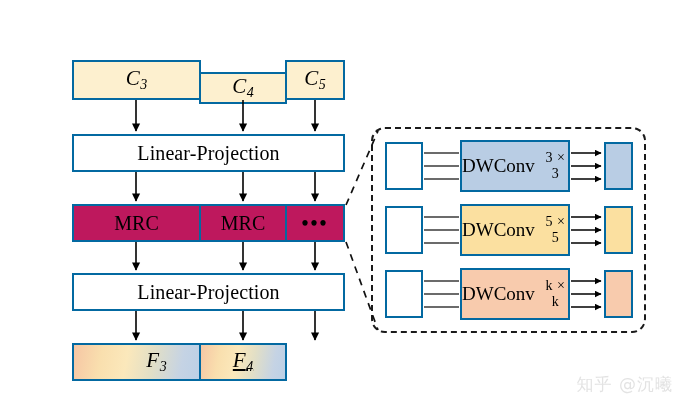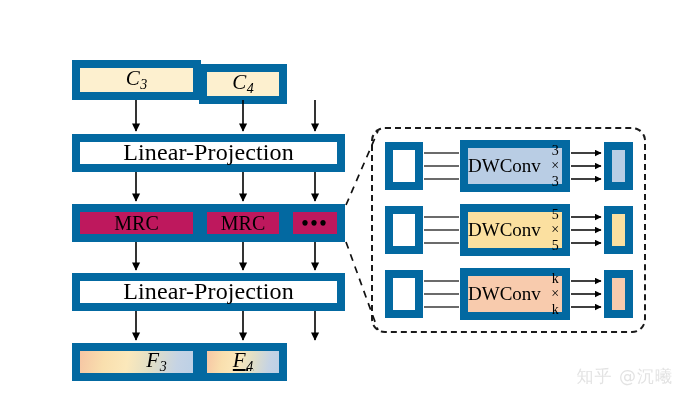--- a/index.html
+++ b/index.html
@@ -11,42 +11,42 @@
     position: relative;
     width: 685px;
     height: 400px;
     background: #ffffff;
     font-family: "Liberation Serif", "DejaVu Serif", serif;
     overflow: hidden;
   }
   .box {
     position: absolute;
     box-sizing: border-box;
-    border: 8px solid #0369a1;
+    border: 2px solid #0369a1;
     display: flex;
     align-items: center;
     justify-content: center;
     text-align: center;
     line-height: 1.05;
   }
   .cbox {
     background: #fdf0cf;
     font-style: italic;
     font-size: 21px;
     color: #000;
   }
   .cbox .sub {
     font-size: 14px;
     font-style: italic;
     vertical-align: -0.28em;
     margin-left: 0.5px;
   }
   .lp {
     background: #ffffff;
-    font-size: 24px;
+    font-size: 20px;
     letter-spacing: 0.1px;
   }
   .mrc {
     background: #be185d;
     font-size: 20px;
   }
   .dots {
     font-size: 20px;
     letter-spacing: 2px;
     font-weight: 700;
@@ -95,39 +95,42 @@
     position: absolute;
     left: 0;
     top: 0;
     width: 685px;
     height: 400px;
     pointer-events: none;
   }
   .wm {
     position: absolute;
     right: 12px;
-    bottom: 12px;
+    bottom: 4px;
     color: #e3e3e3;
     font-size: 17px;
     font-family: "DejaVu Sans", sans-serif;
     letter-spacing: 1px;
     white-space: nowrap;
     user-select: none;
   }
 </style>
 </head>
 <body>
 
 <div id="root">
 
   <div class="box cbox" style="left:72px; top:60px; width:129px; height:40px;">
     <span><span>C</span><span class="sub">3</span></span>
   </div>
-  <div class="box cbox" style="left:199px; top:64px; width:88px; height:40px;">
+  <div class="box cbox" style="left:199px; top:72px; width:88px; height:32px;">
     <span><span>C</span><span class="sub">4</span></span>
+  </div>
+  <div class="box cbox" style="left:285px; top:60px; width:60px; height:40px;">
+    <span><span>C</span><span class="sub">5</span></span>
   </div>
 
   <div class="box lp" style="left:72px; top:134px; width:273px; height:38px;">
     <span>Linear-Projection</span>
   </div>
 
   <div class="box mrc" style="left:72px; top:204px; width:129px; height:38px;">
     <span>MRC</span>
   </div>
   <div class="box mrc" style="left:199px; top:204px; width:88px; height:38px;">

